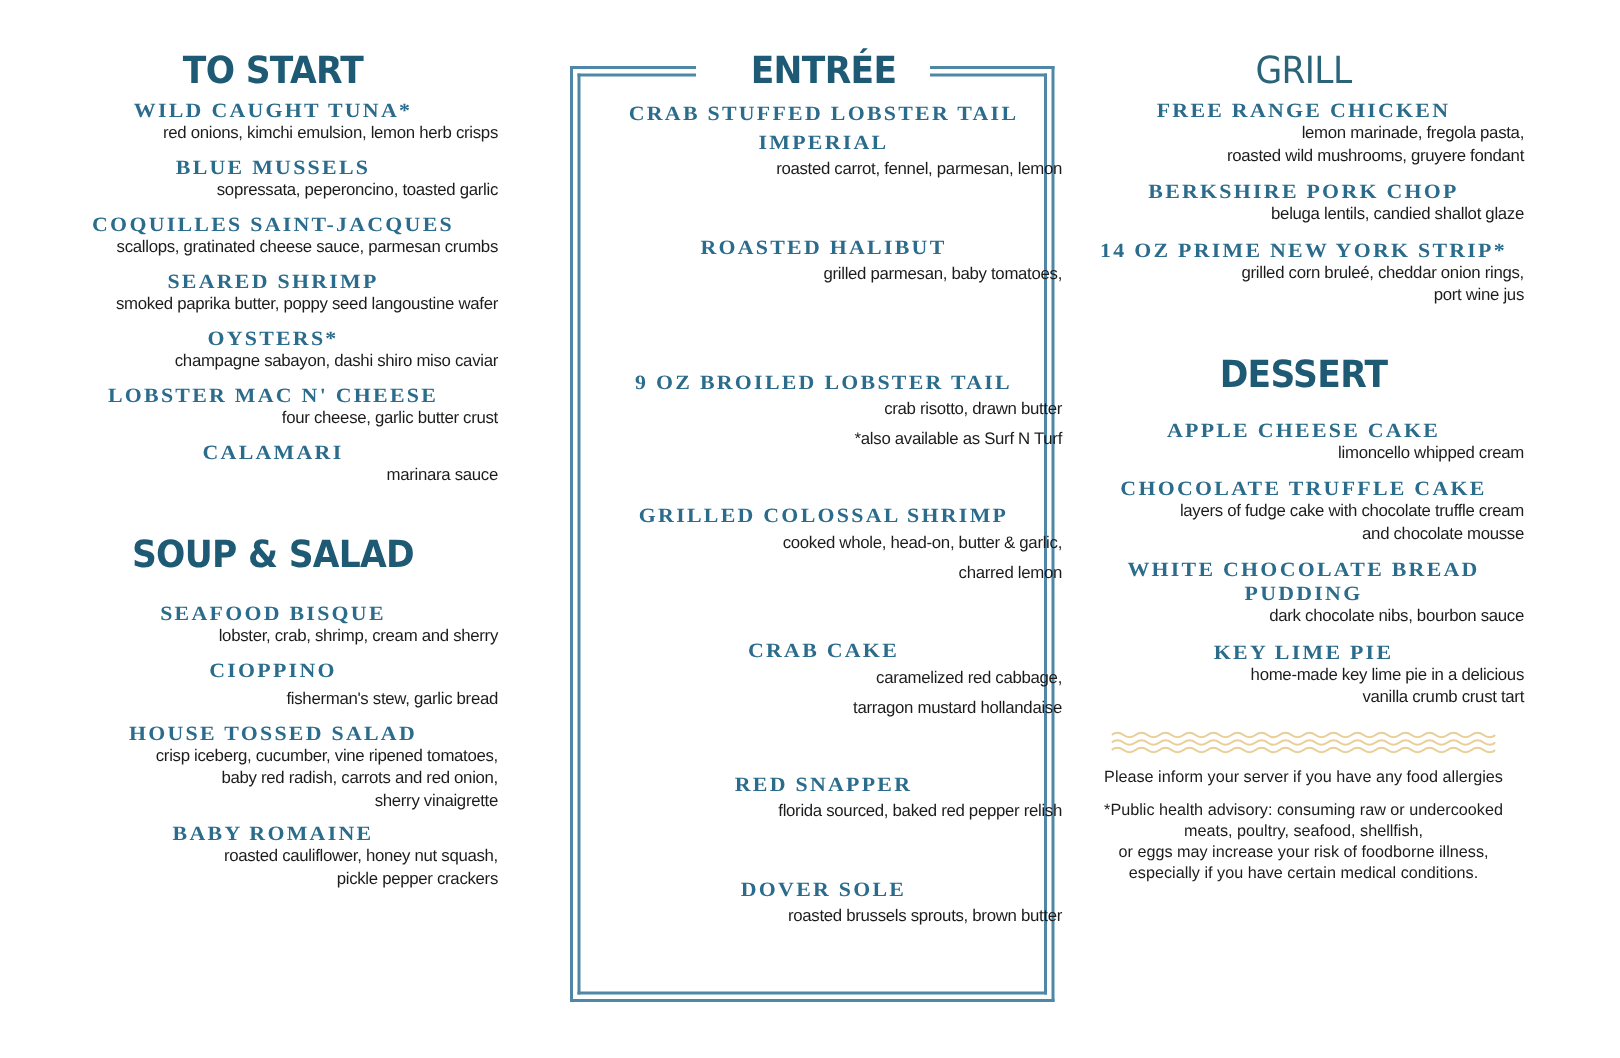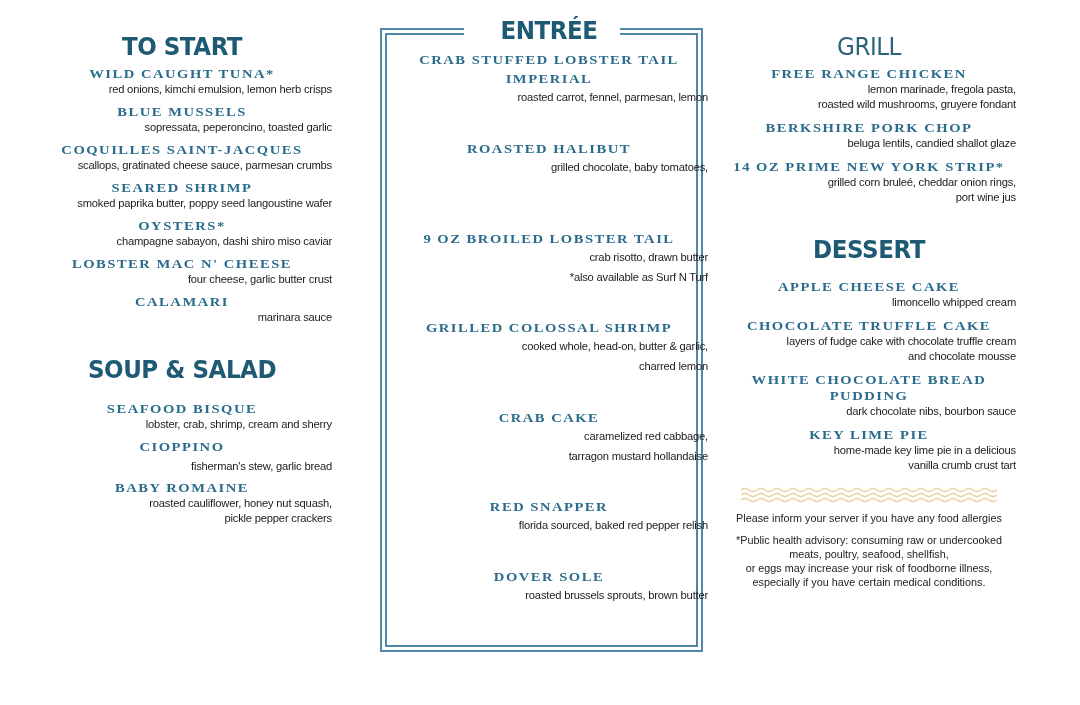--- a/index.html
+++ b/index.html
@@ -1,20 +1,20 @@
 <!DOCTYPE html>
 <html><head>
 <meta charset="utf-8">
 <style>
   html, body { margin:0; padding:0; background:#ffffff; }
   body { width:1080px; height:705px; position:relative; overflow:hidden;
          font-family:"Liberation Sans", sans-serif; color:#1a1a1a; }
   .col { position:absolute; text-align:center; }
   .col-left { left:32px; width:300px; top:32px; }
-  .col-mid { left:380px; width:338px; top:28px; height:624px; }
+  .col-mid { left:380px; width:338px; top:44px; height:624px; }
   .col-right { left:722px; width:294px; top:32px; }
 
   .section-title { font-family:"DejaVu Sans", sans-serif; font-weight:bold;
                    color:#1e5a74; font-size:25px; letter-spacing:-0.5px;
                    line-height:30px; margin:0; transform:scaleX(0.92); }
   .section-title.light { font-weight:normal; color:#2a6478; }
   .item { margin:0; }
   .item-name { font-family:"Liberation Serif", serif; font-weight:bold;
                color:#2b6c8c; font-size:13.5px; letter-spacing:1.4px;
                line-height:16px; text-transform:uppercase;
@@ -78,20 +78,26 @@
   <h2 class="section-title" style="margin-top:30px;">SOUP &amp; SALAD</h2>
 
   <div class="item" style="margin-top:16px;">
     <span class="item-name">SEAFOOD BISQUE</span>
     <span class="item-desc">lobster, crab, shrimp, cream and sherry</span>
   </div>
   <div class="item" style="margin-top:7px;">
     <span class="item-name">CIOPPINO</span>
     <span class="item-desc" style="margin-top:4px;">fisherman's stew, garlic bread</span>
   </div>
+  <div class="item" style="margin-top:7px;">
+    <span class="item-name">HOUSE TOSSED SALAD</span>
+    <span class="item-desc">crisp iceberg, cucumber, vine ripened tomatoes,</span>
+    <span class="item-desc">baby red radish, carrots and red onion,</span>
+    <span class="item-desc">sherry vinaigrette</span>
+  </div>
   <div class="item" style="margin-top:6px;">
     <span class="item-name">BABY ROMAINE</span>
     <span class="item-desc">roasted cauliflower, honey nut squash,</span>
     <span class="item-desc">pickle pepper crackers</span>
   </div>
 </div>
 
 <div class="col col-mid">
   <div class="frame">
 
@@ -116,21 +122,21 @@
   </div>
 
   <div class="mid-items">
     <div class="item" style="top:0;">
       <span class="item-name">CRAB STUFFED LOBSTER TAIL</span>
       <span class="item-name" style="margin-top:3px;">IMPERIAL</span>
       <span class="item-desc">roasted carrot, fennel, parmesan, lemon</span>
     </div>
     <div class="item" style="top:89px;">
       <span class="item-name">ROASTED HALIBUT</span>
-      <span class="item-desc">grilled chocolate, baby tomatoes,</span>
+      <span class="item-desc">grilled parmesan, baby tomatoes,</span>
     </div>
     <div class="item" style="top:179px;">
       <span class="item-name">9 OZ BROILED LOBSTER TAIL</span>
       <span class="item-desc">crab risotto, drawn butter</span>
       <span class="item-desc">*also available as Surf N Turf</span>
     </div>
     <div class="item" style="top:268px;">
       <span class="item-name">GRILLED COLOSSAL SHRIMP</span>
       <span class="item-desc">cooked whole, head-on, butter &amp; garlic,</span>
       <span class="item-desc">charred lemon</span>

